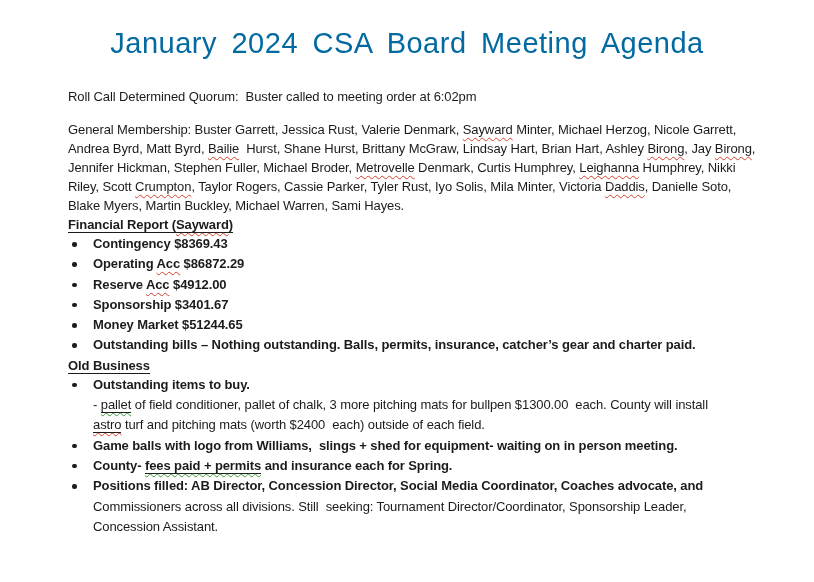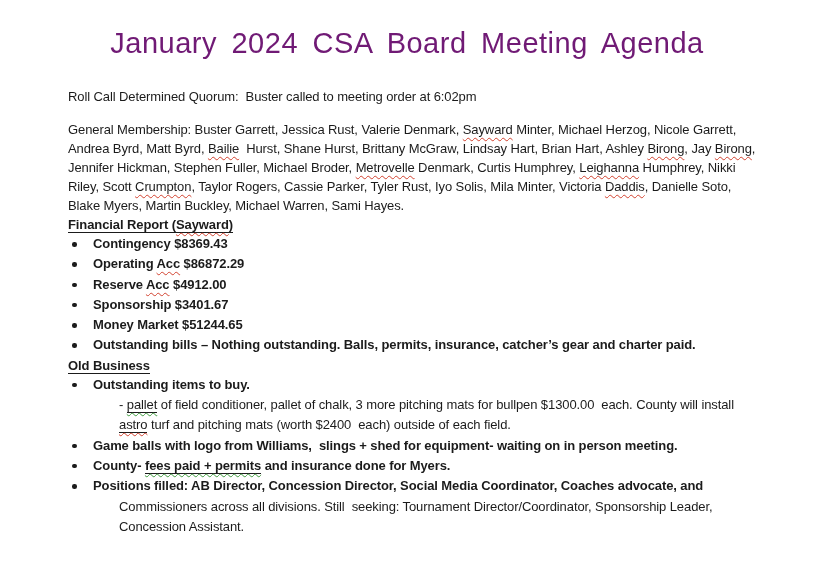--- a/index.html
+++ b/index.html
@@ -3,29 +3,29 @@
 <meta charset="utf-8">
 <style>
   html,body{margin:0;padding:0;}
   body{
     width:814px;height:582px;background:#ffffff;overflow:hidden;
     font-family:"Liberation Sans",sans-serif;
   }
   .page{width:814px;height:582px;background:#ffffff;color:#1b1b1b;
     font-size:13px;letter-spacing:-0.1px;}
   .doc-title{
-    font-size:29px;color:#701a75;text-align:center;
+    font-size:29px;color:#0369a1;text-align:center;
     padding-top:26px;letter-spacing:0.5px;word-spacing:6px;font-weight:400;
     line-height:34px;white-space:pre;
   }
   .doc-body{padding-top:27px;}
   .line{white-space:pre;line-height:19px;padding-left:68px;}
   .gap{height:14px;}
   .b-line{position:relative;line-height:20.3px;padding-left:93px;white-space:pre;font-weight:bold;}
-  .cont{line-height:20.3px;padding-left:119px;white-space:pre;}
+  .cont{line-height:20.3px;padding-left:93px;white-space:pre;}
   .bullet-dot{
     position:absolute;left:72px;top:8px;width:4.5px;height:4.5px;
     border-radius:50%;background:#1b1b1b;
   }
   .seg{white-space:pre;}
   .seg.bold{font-weight:bold;}
   .seg.u{border-bottom:1.2px solid #1b1b1b;}
   .seg.sq-red{
     text-decoration:underline;text-decoration-style:wavy;
     text-decoration-color:#d2422f;text-decoration-thickness:1px;
@@ -56,18 +56,18 @@
       <div class="b-line"><span class="bullet-dot"></span><span class="seg">Operating </span><span class="seg sq-red">Acc</span><span class="seg"> $86872.29</span></div>
       <div class="b-line"><span class="bullet-dot"></span><span class="seg">Reserve </span><span class="seg sq-red">Acc</span><span class="seg"> $4912.00</span></div>
       <div class="b-line"><span class="bullet-dot"></span><span class="seg">Sponsorship $3401.67</span></div>
       <div class="b-line"><span class="bullet-dot"></span><span class="seg">Money Market $51244.65</span></div>
       <div class="b-line"><span class="bullet-dot"></span><span class="seg">Outstanding bills – Nothing outstanding. Balls, permits, insurance, catcher’s gear and charter paid.</span></div>
       <div class="line"><span class="seg bold u">Old Business</span></div>
       <div class="b-line"><span class="bullet-dot"></span><span class="seg">Outstanding items to buy.</span></div>
       <div class="cont"><span class="seg">- </span><span class="seg u sq-green">pallet</span><span class="seg"> of field conditioner, pallet of chalk, 3 more pitching mats for bullpen $1300.00  each. County will install</span></div>
       <div class="cont"><span class="seg u sq-red">astro</span><span class="seg"> turf and pitching mats (worth $2400  each) outside of each field.</span></div>
       <div class="b-line"><span class="bullet-dot"></span><span class="seg">Game balls with logo from Williams,  slings + shed for equipment- waiting on in person meeting.</span></div>
-      <div class="b-line"><span class="bullet-dot"></span><span class="seg">County- </span><span class="seg u sq-green">fees paid + permits</span><span class="seg"> and insurance done for Myers.</span></div>
+      <div class="b-line"><span class="bullet-dot"></span><span class="seg">County- </span><span class="seg u sq-green">fees paid + permits</span><span class="seg"> and insurance each for Spring.</span></div>
       <div class="b-line"><span class="bullet-dot"></span><span class="seg">Positions filled: AB Director, Concession Director, Social Media Coordinator, Coaches advocate, and</span></div>
       <div class="cont"><span class="seg">Commissioners across all divisions. Still  seeking: Tournament Director/Coordinator, Sponsorship Leader,</span></div>
       <div class="cont"><span class="seg">Concession Assistant.</span></div>
     </div>
 </div>
 
 </body></html>

